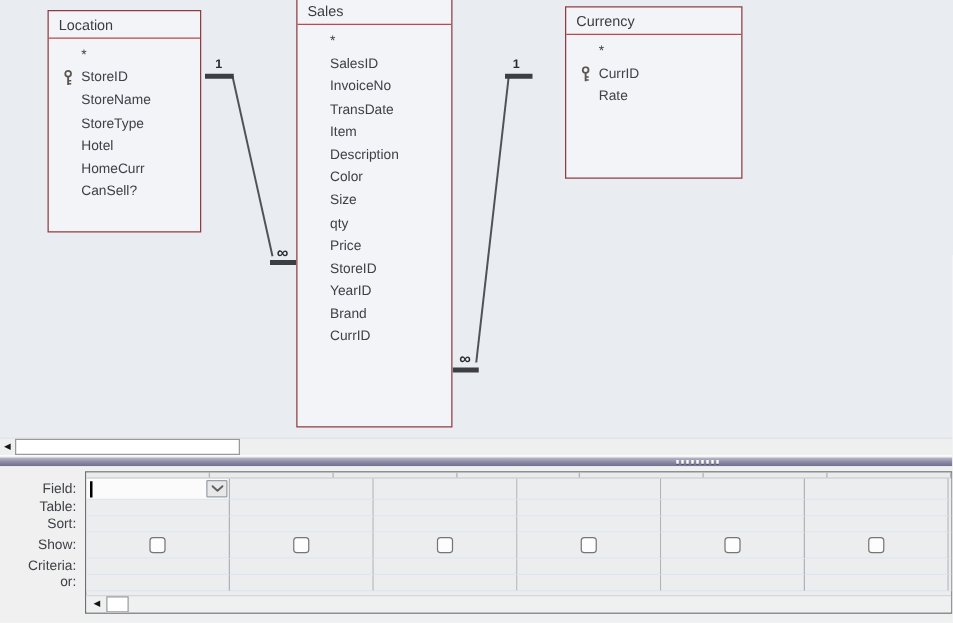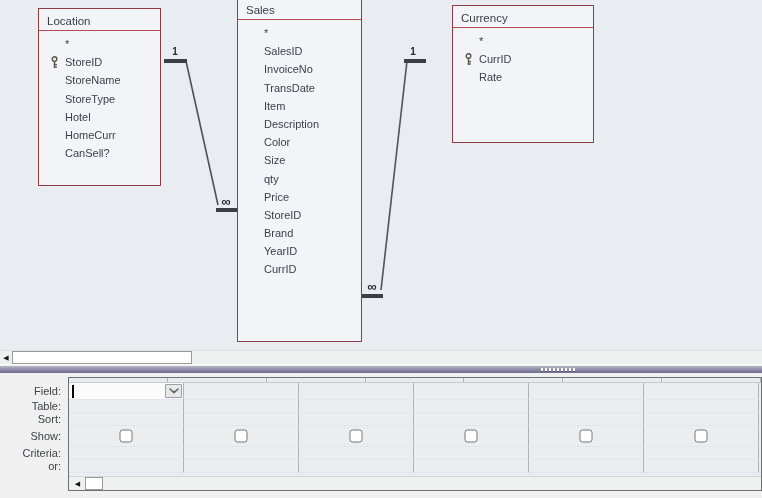--- a/index.html
+++ b/index.html
@@ -114,22 +114,22 @@
           <div class="field-row"><span>SalesID</span></div>
           <div class="field-row"><span>InvoiceNo</span></div>
           <div class="field-row"><span>TransDate</span></div>
           <div class="field-row"><span>Item</span></div>
           <div class="field-row"><span>Description</span></div>
           <div class="field-row"><span>Color</span></div>
           <div class="field-row"><span>Size</span></div>
           <div class="field-row"><span>qty</span></div>
           <div class="field-row"><span>Price</span></div>
           <div class="field-row"><span>StoreID</span></div>
+          <div class="field-row"><span>YearID</span></div>
           <div class="field-row"><span>Brand</span></div>
-          <div class="field-row"><span>YearID</span></div>
           <div class="field-row"><span>CurrID</span></div>
         </div>
     </div>
 
     <div class="table-card" id="card-2" style="left:428px; top:5px; width:142px; height:138px;margin-left:24px;">
       <div class="table-title">Currency</div>
       <div class="title-rule"></div>
       <div class="field-list">
           <div class="field-row"><span>*</span></div>
           <div class="field-row"><span class="key-ic"><svg width="9" height="13" viewBox="0 0 9 13">

